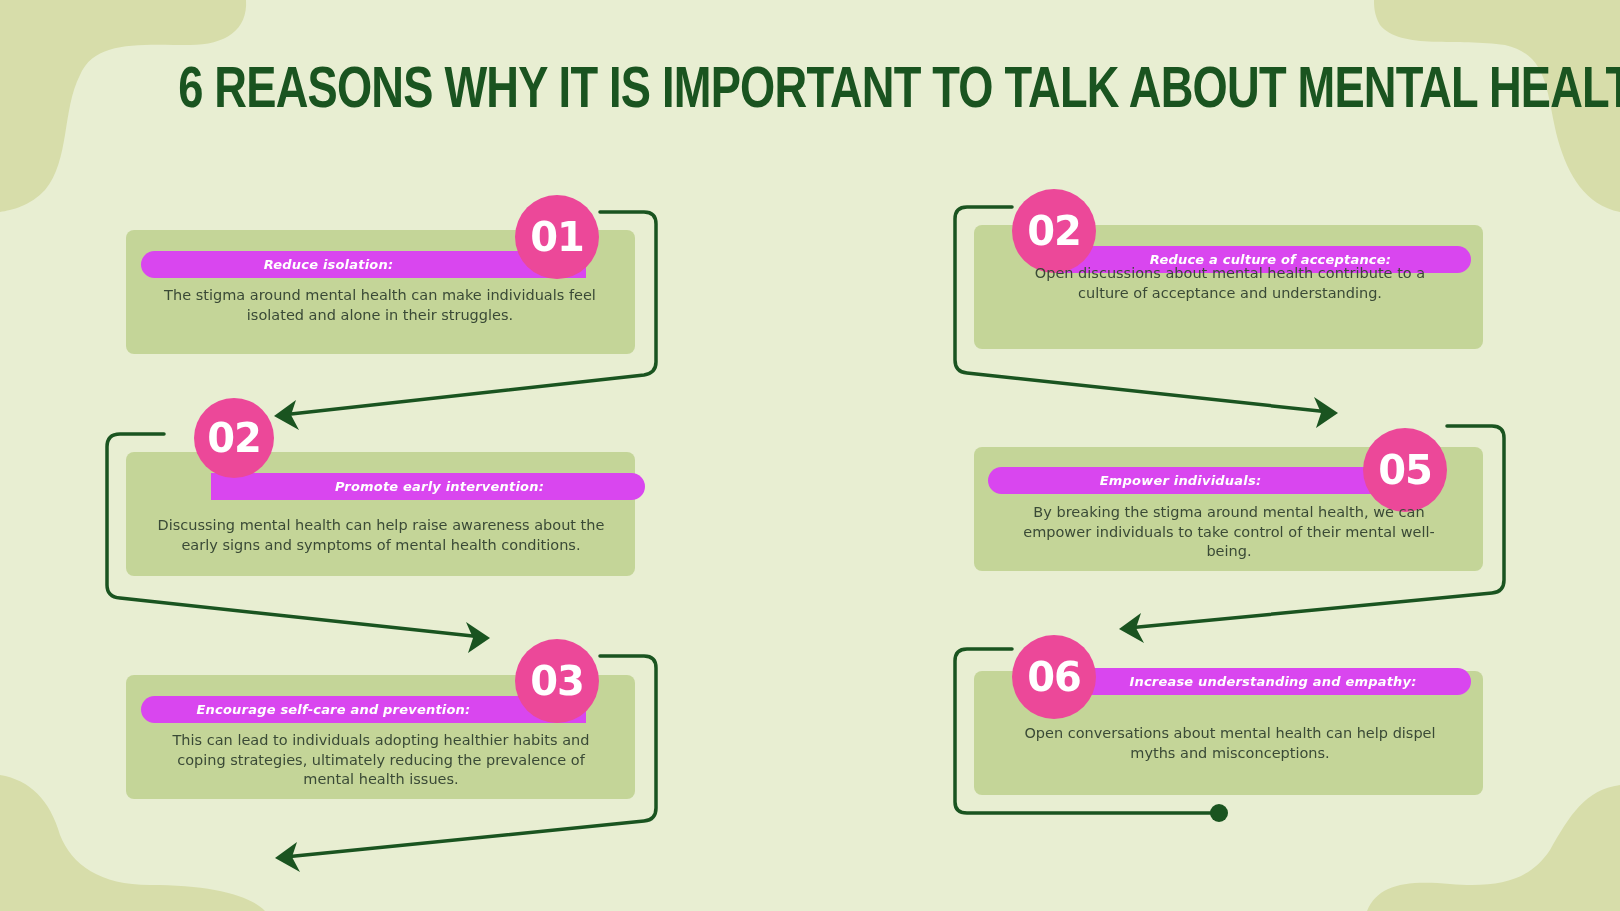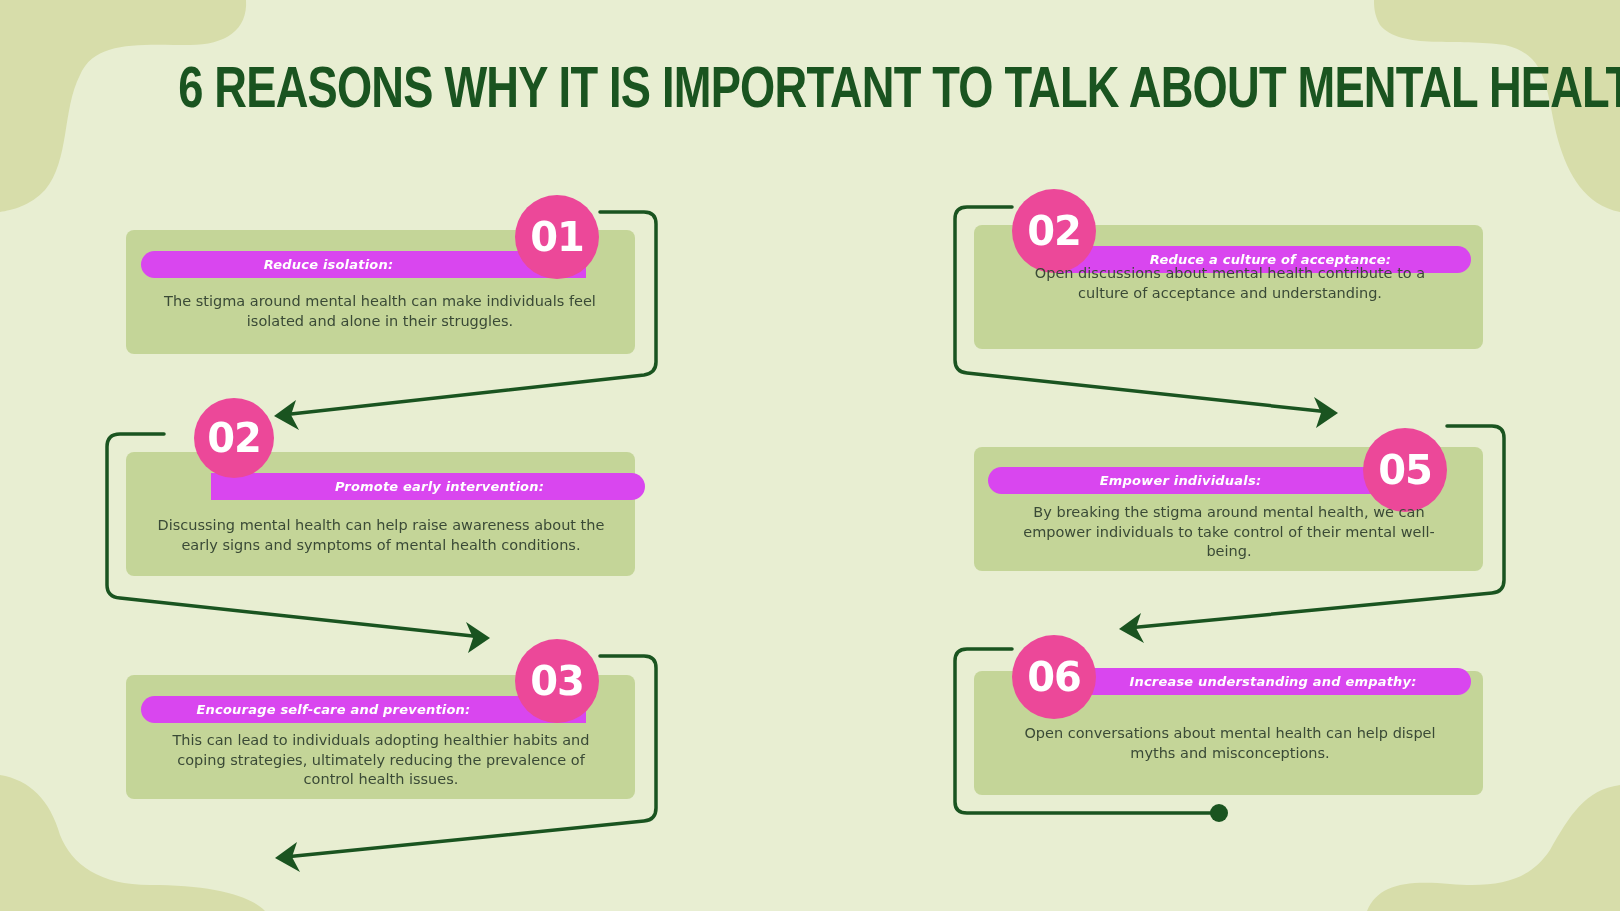--- a/index.html
+++ b/index.html
@@ -74,31 +74,31 @@
     <path d="M275,858 L297,842 L292,857 L300,872 Z"></path>
     <path d="M1338,413 L1316,428 L1321,413 L1314,397 Z"></path>
     <path d="M1119,629 L1141,613 L1136,628 L1144,643 Z"></path>
     <circle cx="1219" cy="813" r="9"></circle>
   </g>
 </svg>
 
 <div class="card" style="left:126px; top:230px;"></div>
 <div class="banner square-right" style="left:141px; top:251px; width:445px; padding-right:70px; box-sizing:border-box; justify-content:center;">Reduce isolation:</div>
 <div class="num" style="left:515px; top:195px;">01</div>
-<div class="desc" style="left:160px; top:292px; width:440px;">The stigma around mental health can make individuals feel isolated and alone in their struggles.</div>
+<div class="desc" style="left:160px; top:286px; width:440px;">The stigma around mental health can make individuals feel isolated and alone in their struggles.</div>
 
 <div class="card" style="left:126px; top:452px;"></div>
 <div class="banner square-left" style="left:211px; top:473px; width:411px;padding-left:23px;">Promote early intervention:</div>
 <div class="num" style="left:194px; top:398px; width:80px; height:80px;">02</div>
 <div class="desc" style="left:145px; top:516px; width:472px;">Discussing mental health can help raise awareness about the early signs and symptoms of mental health conditions.</div>
 
 <div class="card" style="left:126px; top:675px;"></div>
 <div class="banner square-right" style="left:141px; top:696px; width:445px; padding-right:60px; box-sizing:border-box;">Encourage self-care and prevention:</div>
 <div class="num" style="left:515px; top:639px;">03</div>
-<div class="desc" style="left:152px; top:731px; width:458px;">This can lead to individuals adopting healthier habits and coping strategies, ultimately reducing the prevalence of control health issues.</div>
+<div class="desc" style="left:152px; top:731px; width:458px;">This can lead to individuals adopting healthier habits and coping strategies, ultimately reducing the prevalence of mental health issues.</div>
 
 <div class="card" style="left:974px; top:225px;"></div>
 <div class="banner square-left" style="left:1055px; top:246px; width:416px; padding-left:15px; box-sizing:border-box;">Reduce a culture of acceptance:</div>
 <div class="num" style="left:1012px; top:189px;">02</div>
 <div class="desc" style="left:1010px; top:264px; width:440px;">Open discussions about mental health contribute to a culture of acceptance and understanding.</div>
 
 <div class="card" style="left:974px; top:447px;"></div>
 <div class="banner square-right" style="left:988px; top:467px; width:445px; padding-right:60px; box-sizing:border-box;">Empower individuals:</div>
 <div class="num" style="left:1363px; top:428px;">05</div>
 <div class="desc" style="left:1015px; top:503px; width:428px;">By breaking the stigma around mental health, we can empower individuals to take control of their mental well-being.</div>

